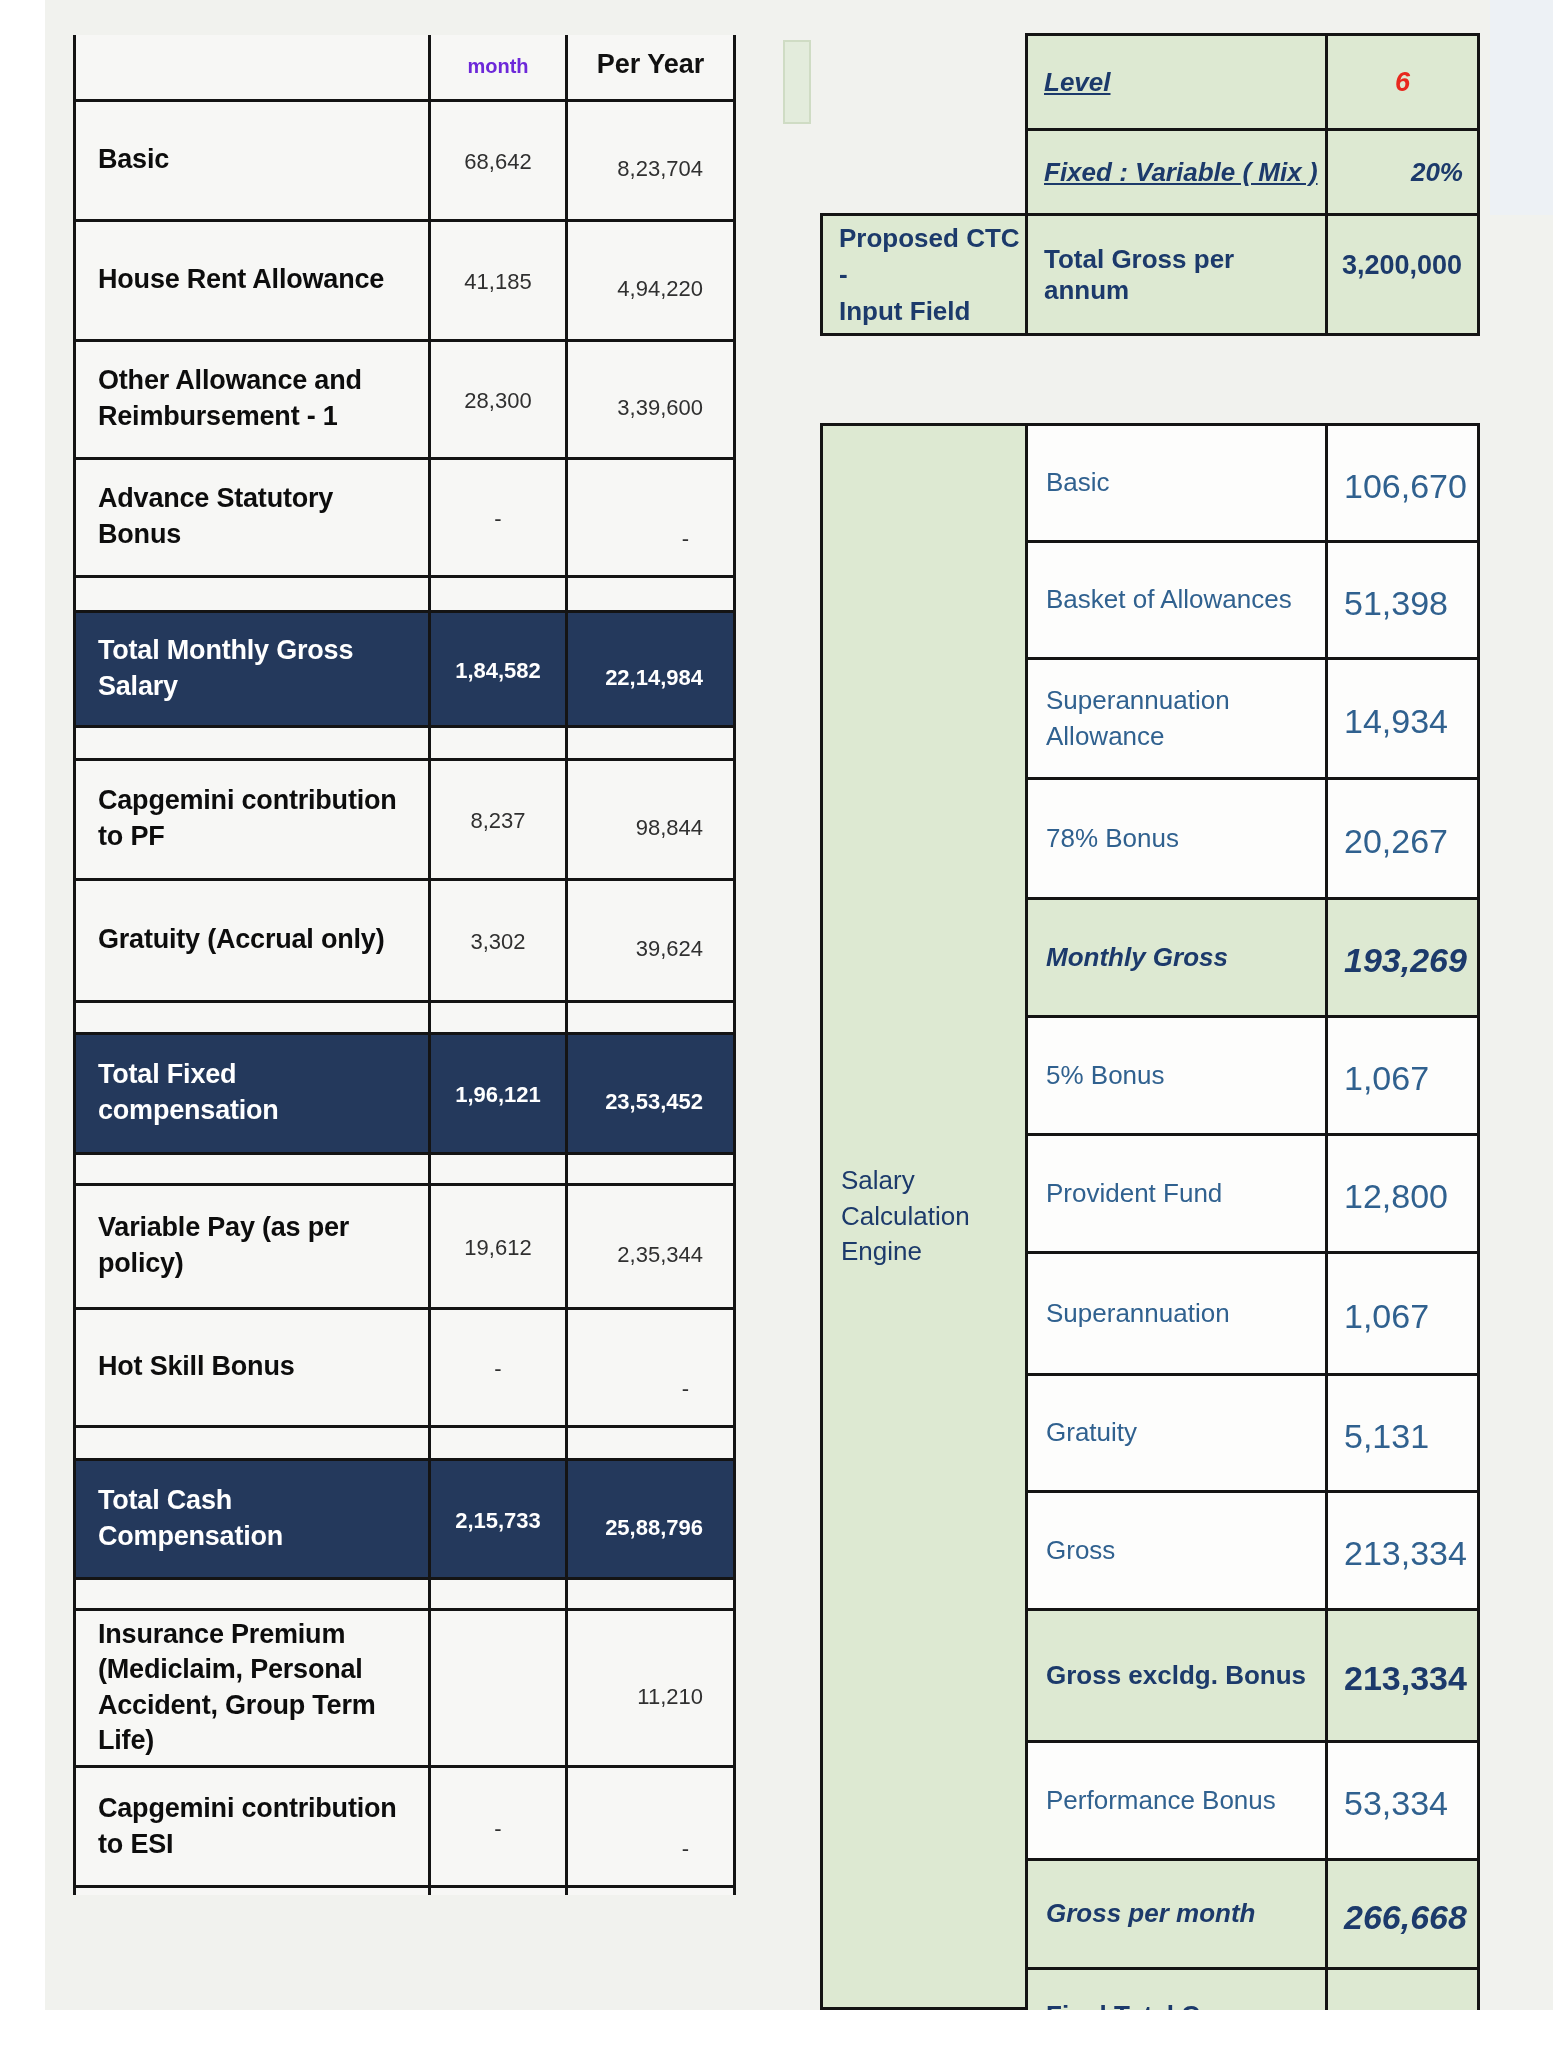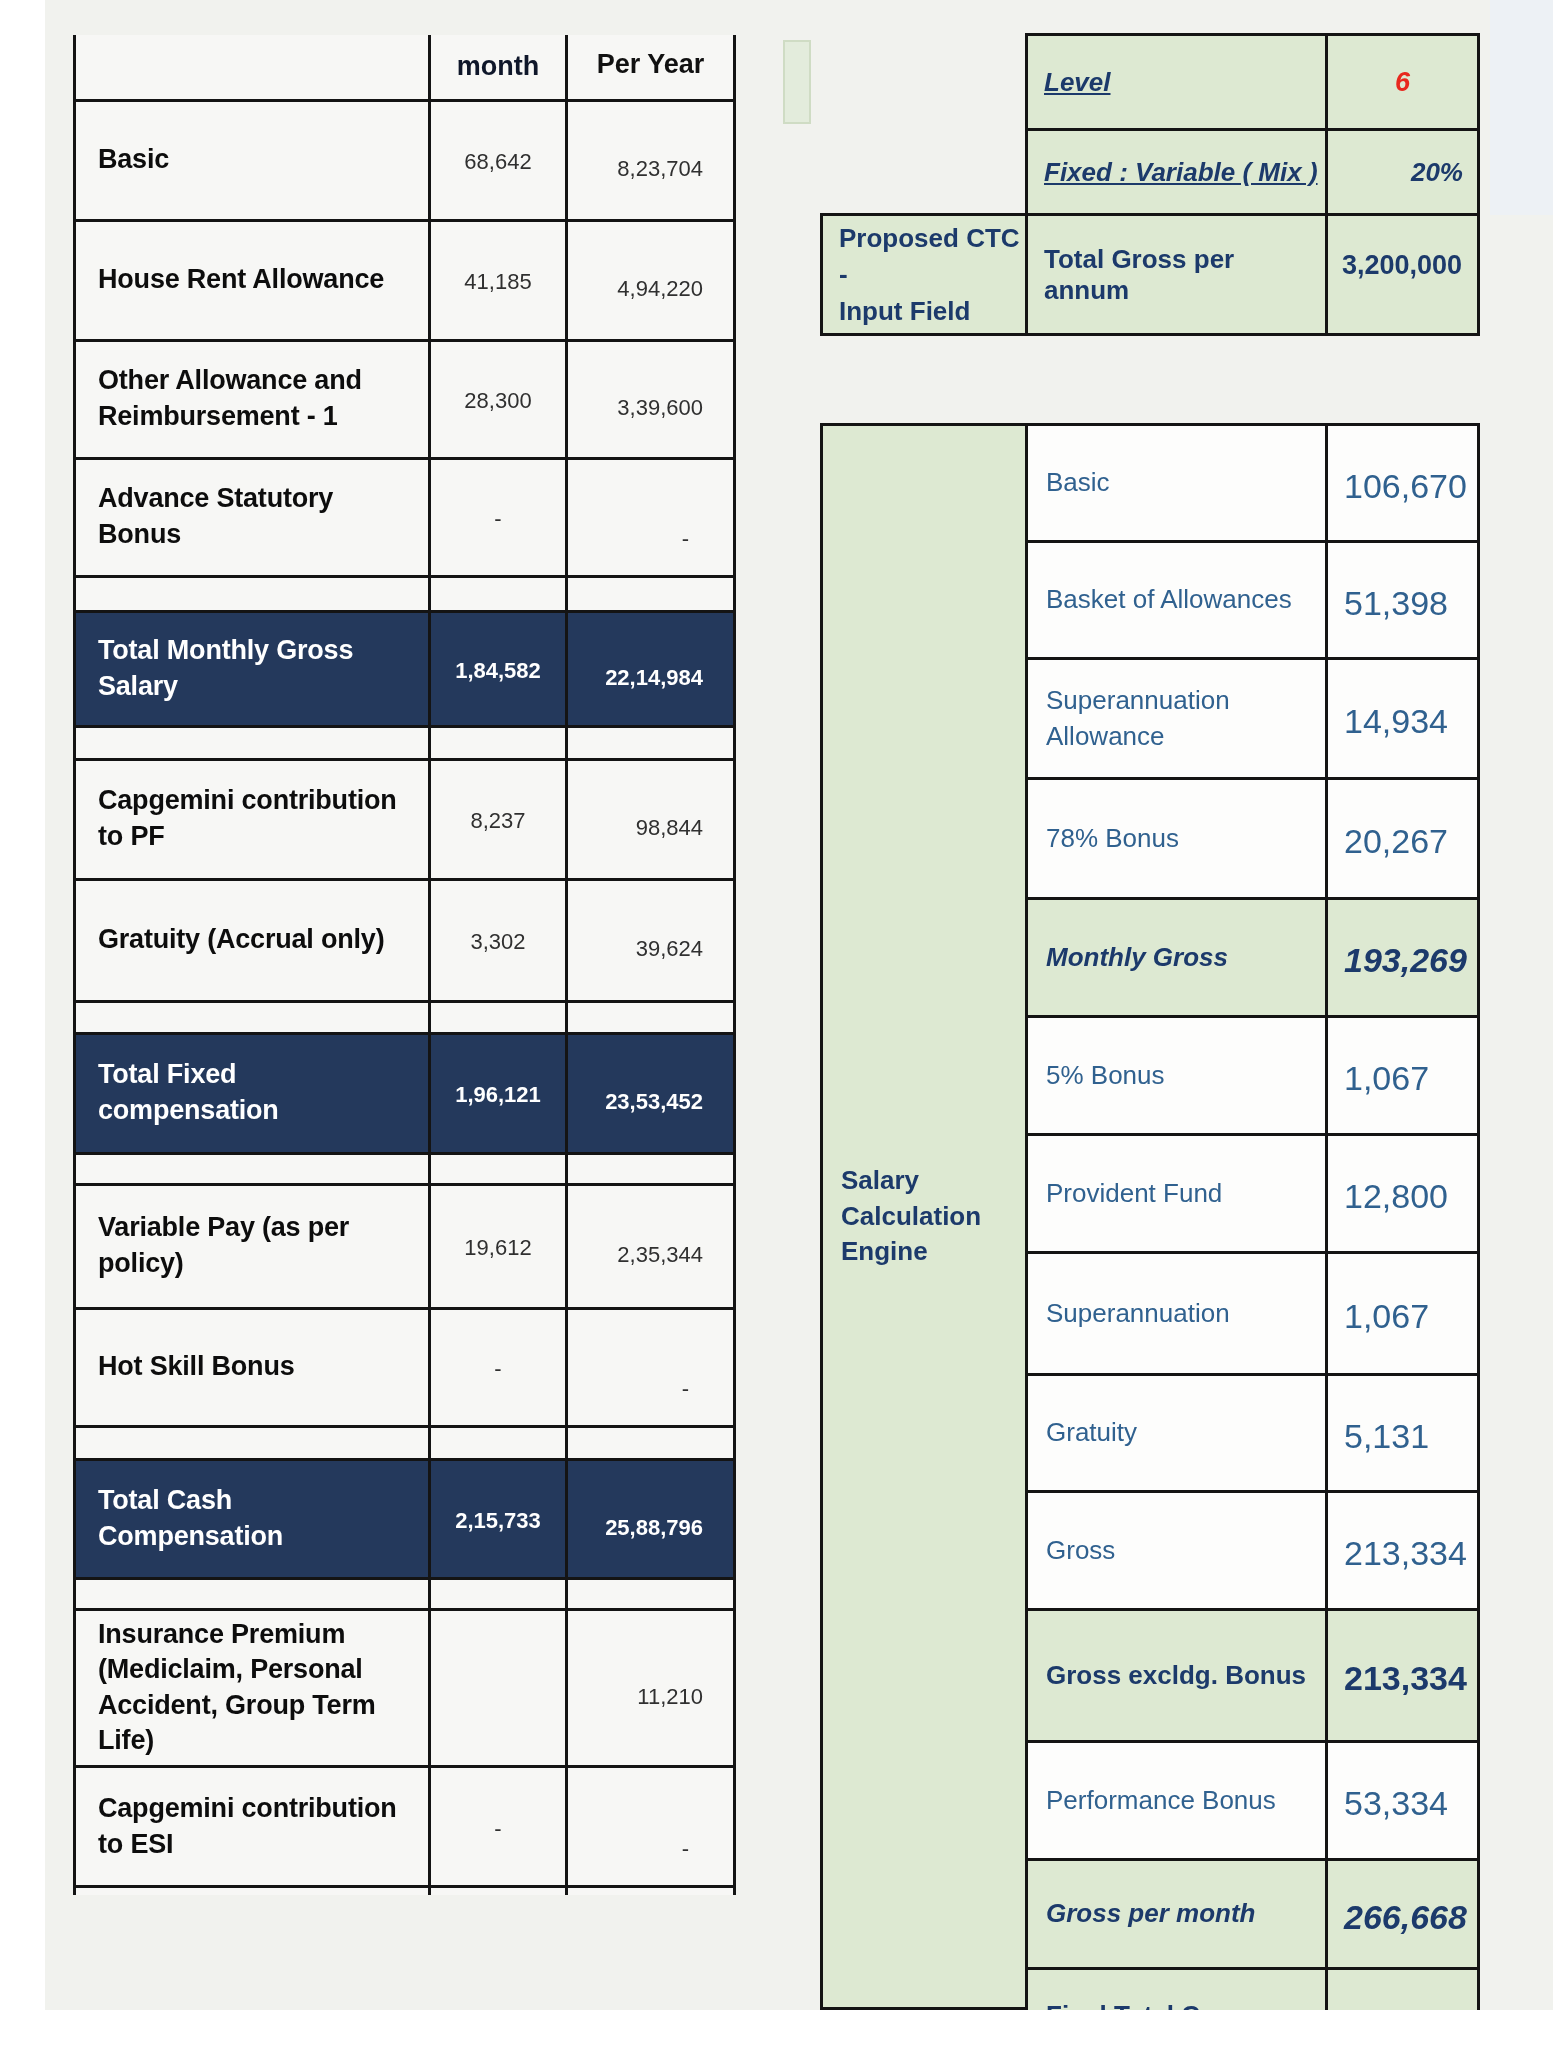--- a/index.html
+++ b/index.html
@@ -20,21 +20,21 @@
   #left-table .c-label{width:355px;}
   #left-table .c-month{width:137px;}
   #left-table .c-year{width:168px;}
 
   .lt-label{font-size:27px; font-weight:bold; color:#0d0d0d; line-height:1.32; padding:6px 14px 6px 22px; letter-spacing:-0.2px;}
   .lt-val{font-size:22px; color:#303030;margin-top:28px;}
   .vwrap{display:flex; width:100%; height:100%; box-sizing:border-box;}
   .month-w{align-items:flex-end; justify-content:center; padding-bottom:24px;}
   .year-w{align-items:center; justify-content:flex-end; padding-right:30px; padding-bottom:10px;}
   .year-w.raised{align-items:flex-start; padding-top:26px; padding-right:44px;}
-  .hdr-month{align-items:center; justify-content:center; font-weight:bold; color:#0f172a; font-size:27px;}
+  .hdr-month{align-items:center; justify-content:center; font-weight:bold; color:#6d28d9; font-size:20px;}
   .hdr-year{align-items:flex-start; justify-content:center; font-weight:bold; color:#111; font-size:27px; margin-top:-4px;}
 
   #left-table tr.total td{background:#24395c;}
   #left-table tr.total .lt-label{color:#ffffff;}
   #left-table tr.total .lt-val{color:#ffffff; font-weight:bold;}
 
   
   #ctc-table{position:absolute; left:820px; top:33px;}
   #ctc-table td{padding:0; vertical-align:middle; overflow:hidden;}
   #ctc-table td.gcell{border:3px solid #141414; background:#dde9d2;}
@@ -45,21 +45,21 @@
   .underline{text-decoration:underline;}
   .level-val{display:flex; align-items:center; justify-content:center; height:100%; font-size:27px; font-weight:bold; font-style:italic; color:#e8281e;}
   .mix-val{display:flex; align-items:center; justify-content:flex-end; padding-right:14px; box-sizing:border-box; height:100%; font-size:26px; font-weight:bold; font-style:italic; color:#1c3a6b;}
   .ctc-val{display:flex; align-items:flex-end; justify-content:flex-start; padding:0 0 18px 14px; box-sizing:border-box; height:100%; font-size:27px; font-weight:bold; color:#1c3a6b;}
   .proposed{font-size:26px; font-weight:bold; color:#1c3a6b; line-height:1.4; padding-left:16px;}
 
   
   #engine{position:absolute; left:820px; top:423px; display:flex;}
   #engine-left{width:205px; height:1587px; box-sizing:border-box; background:#dde9d2;
      border:3px solid #141414; border-right:none; display:flex; flex-direction:column; justify-content:center;}
-  .engine-title{font-size:26px; font-weight:bold; color:#1c3a6b; line-height:1.38; padding-left:18px;}
+  .engine-title{font-size:26px; font-weight:normal; color:#1c3a6b; line-height:1.38; padding-left:18px;}
   #engine-table td{border:3px solid #141414; background:#fdfdfc; padding:0; vertical-align:middle; overflow:hidden;}
   #engine-table tr.cut td{border-bottom:none;}
   .en-lbl{font-size:26px; color:#30618f; line-height:1.35; padding:4px 10px 4px 18px;}
   .en-val{display:flex; align-items:center; height:100%; box-sizing:border-box; padding-left:16px; padding-top:6px; font-size:34px; color:#30618f;}
   #engine-table tr.green td{background:#dde9d2;}
   #engine-table tr.green .en-lbl{font-weight:bold; color:#1c3a6b;}
   #engine-table tr.green .en-val{font-weight:bold; color:#1c3a6b;}
   #engine-table tr.ital .en-lbl, #engine-table tr.ital .en-val{font-style:italic;}
   #engine-table tr.cut .en-lbl{padding-top:28px; align-self:flex-start;}
   #engine-table tr.cut td{vertical-align:top;}

